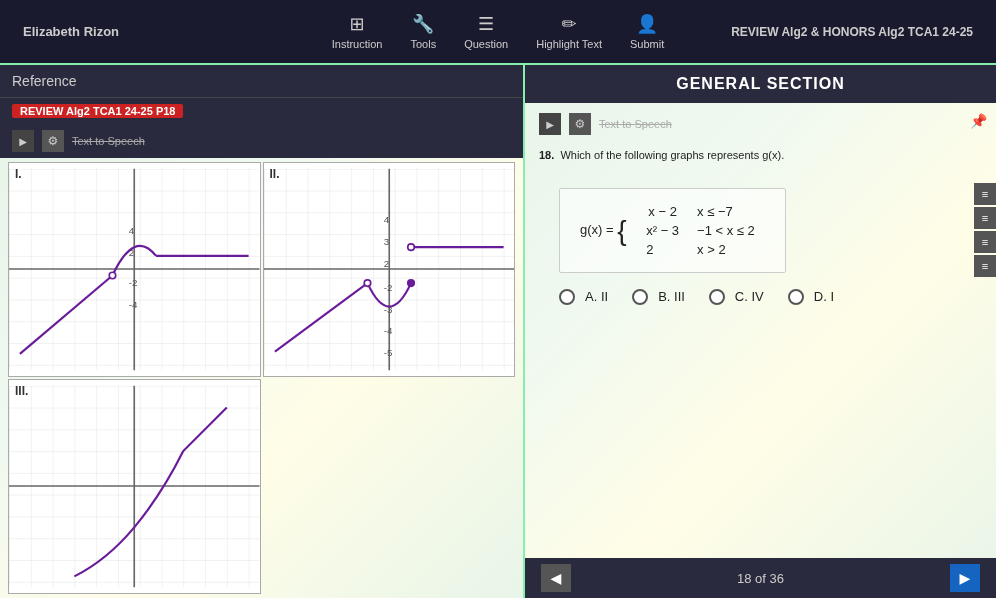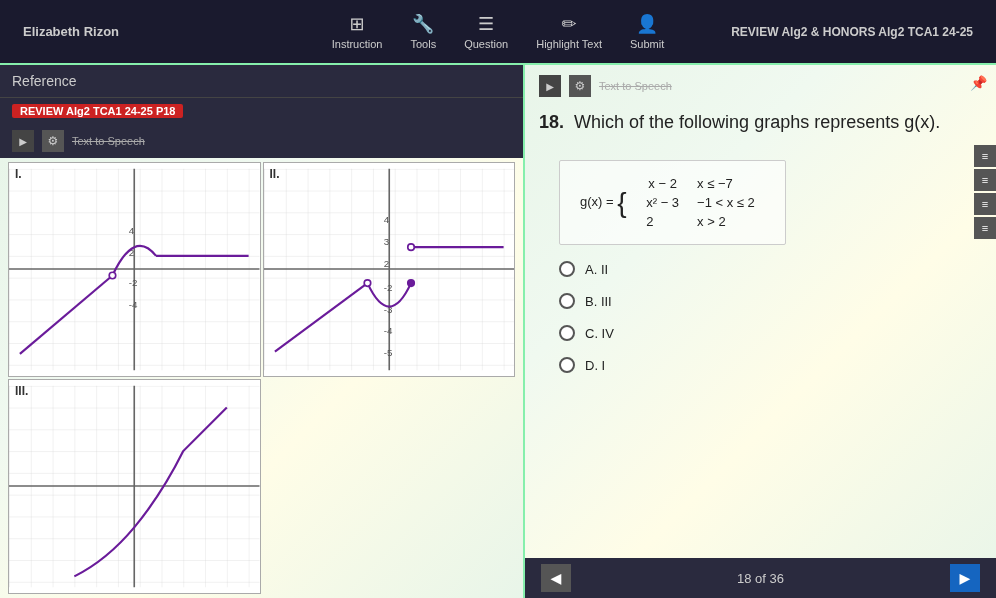--- a/index.html
+++ b/index.html
@@ -179,41 +179,40 @@
       position: relative;
     }
     .right-toolbar {
       display: flex;
       align-items: center;
       gap: 8px;
       margin-bottom: 12px;
     }
     .question-text {
       color: #222;
-      font-size: 18px;
+      font-size: 11px;
       margin-bottom: 14px;
       line-height: 1.5;
     }
     .question-number {
       font-weight: bold;
     }
     .function-display {
       background: rgba(255,255,255,0.6);
       border: 1px solid #ccc;
       padding: 12px 20px;
       margin: 10px 0 16px 20px;
       display: inline-block;
       border-radius: 2px;
       font-size: 13px;
       color: #222;
     }
     .choices {
       display: flex;
-      flex-direction: column;
-      gap: 16px;
+      gap: 24px;
       margin-left: 20px;
     }
     .choice-item {
       display: flex;
       align-items: center;
       gap: 10px;
       cursor: pointer;
     }
     .radio-circle {
       width: 16px;
@@ -413,20 +412,21 @@
             <path d="M 60,175 Q 90,160 115,130 Q 140,100 160,60 L 200,20" stroke="#6a1b9a" stroke-width="2" fill="none"></path>
           </svg>
         </div>
 
 
       </div>
     </div>
   </div>
 
   <div class="right-panel">
+    <div class="right-panel-header">GENERAL SECTION</div>
 
     <div class="right-panel-content">
       <div class="right-toolbar">
         <button class="play-btn">▶</button>
         <button class="gear-btn">⚙</button>
         <span class="tts-label">Text to Speech</span>
       </div>
 
       <div class="pin-icon">📌</div>
 

